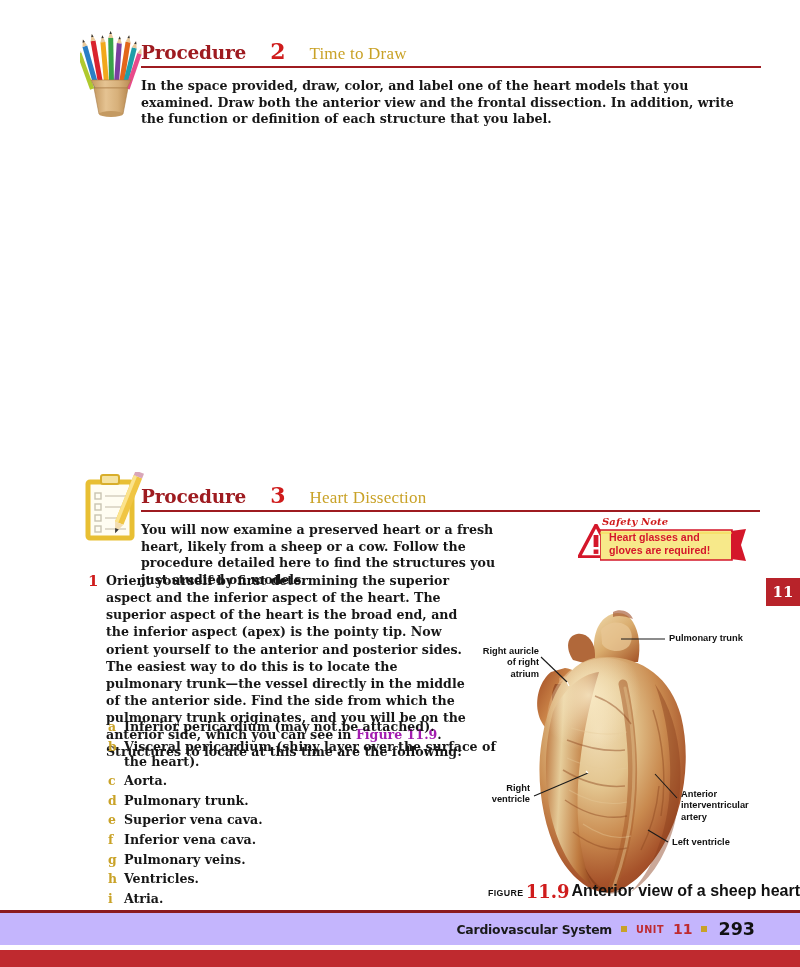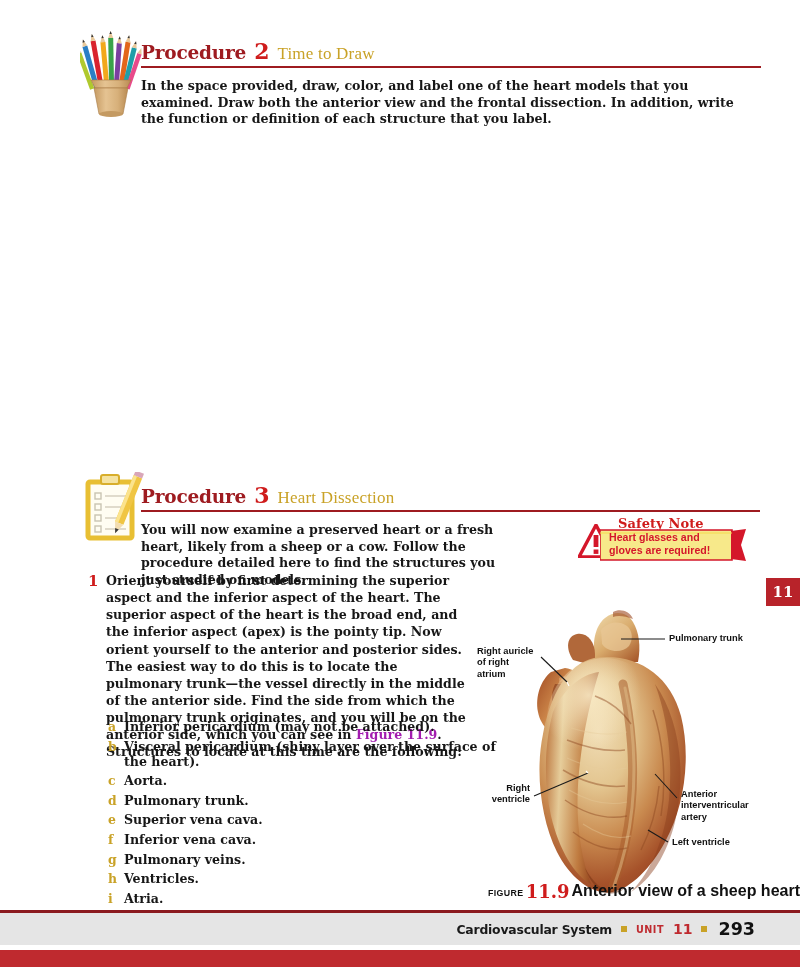--- a/index.html
+++ b/index.html
@@ -17,21 +17,21 @@
 
   
   .proc-block { position: absolute; }
   .proc-head {
     position: relative;
     padding-bottom: 3px;
   }
   .proc-title-line {
     display: flex;
     align-items: baseline;
-    gap: 8px;
+    gap: 24px;
     white-space: nowrap;
   }
   .proc-word {
     font-family: "DejaVu Serif", serif;
     font-weight: bold;
     font-size: 18.5px;
     color: #9e1b20;
     letter-spacing: -0.2px;
   }
   .proc-num {
@@ -114,24 +114,25 @@
     font-family: "DejaVu Serif", serif;
     font-weight: bold;
     font-size: 12.6px;
     color: #171717;
   }
 
   
   .safety { position: absolute; left: 578px; top: 516px; width: 180px; height: 58px; }
   .safety-label {
     position: absolute;
-    left: 40px; top: 0;
-    font-family: "DejaVu Serif", serif;
-    font-weight: bold;
-    font-size: 13px;
+    left: 24px; top: 0;
+    font-family: "DejaVu Serif", serif;
+    font-style: italic;
+    font-weight: bold;
+    font-size: 10px;
     color: #cf1c1c;
     letter-spacing: 0.1px;
   }
   .safety-banner {
     position: absolute;
     left: 22px; top: 12px;
     width: 146px; height: 34px;
   }
   .safety-text {
     position: absolute;
@@ -199,21 +200,21 @@
     display: flex;
     align-items: center;
     justify-content: center;
   }
 
   
   .footer { position: absolute; left: 0; bottom: 0; width: 800px; height: 57px; }
   .footer-topline { position: absolute; left: 0; top: 0; width: 800px; height: 3px; background: #8b1a1f; }
   .footer-cream {
     position: absolute; left: 0; top: 3px; width: 800px; height: 32px;
-    background: #e5e5e5;
+    background: #c4b5fd;
     display: flex; align-items: center; justify-content: flex-end;
     padding-right: 45px; gap: 9px;
   }
   .footer-redbar { position: absolute; left: 0; top: 40px; width: 800px; height: 17px; background: #bf2a2f; }
   .f-chapter {
     font-family: "DejaVu Sans", sans-serif;
     font-weight: bold;
     font-size: 12.4px;
     color: #1a1a1a;
     letter-spacing: -0.2px;
@@ -509,21 +510,21 @@
       <line x1="193" y1="230" x2="213" y2="242"></line>
     </g>
     <g stroke="#ffffff" stroke-width="1.1" fill="none">
       <line x1="112" y1="82" x2="114" y2="86"></line>
       <line x1="133" y1="173" x2="131" y2="171"></line>
     </g>
   </svg>
 
   <div class="fig-label" style="left:214px; top:33px;">Pulmonary trunk</div>
 
-  <div class="fig-label" style="left:22px; top:46px; text-align:left; width:62px;">Right auricle
+  <div class="fig-label" style="left:22px; top:46px; text-align:right; width:62px;">Right auricle
 of right atrium</div>
 
   <div class="fig-label" style="left:27px; top:183px; text-align:right; width:48px;">Right
 ventricle</div>
 
   <div class="fig-label" style="left:226px; top:189px; width:88px;">Anterior
 interventricular
 artery</div>
 
   <div class="fig-label" style="left:217px; top:237px;">Left ventricle</div>

